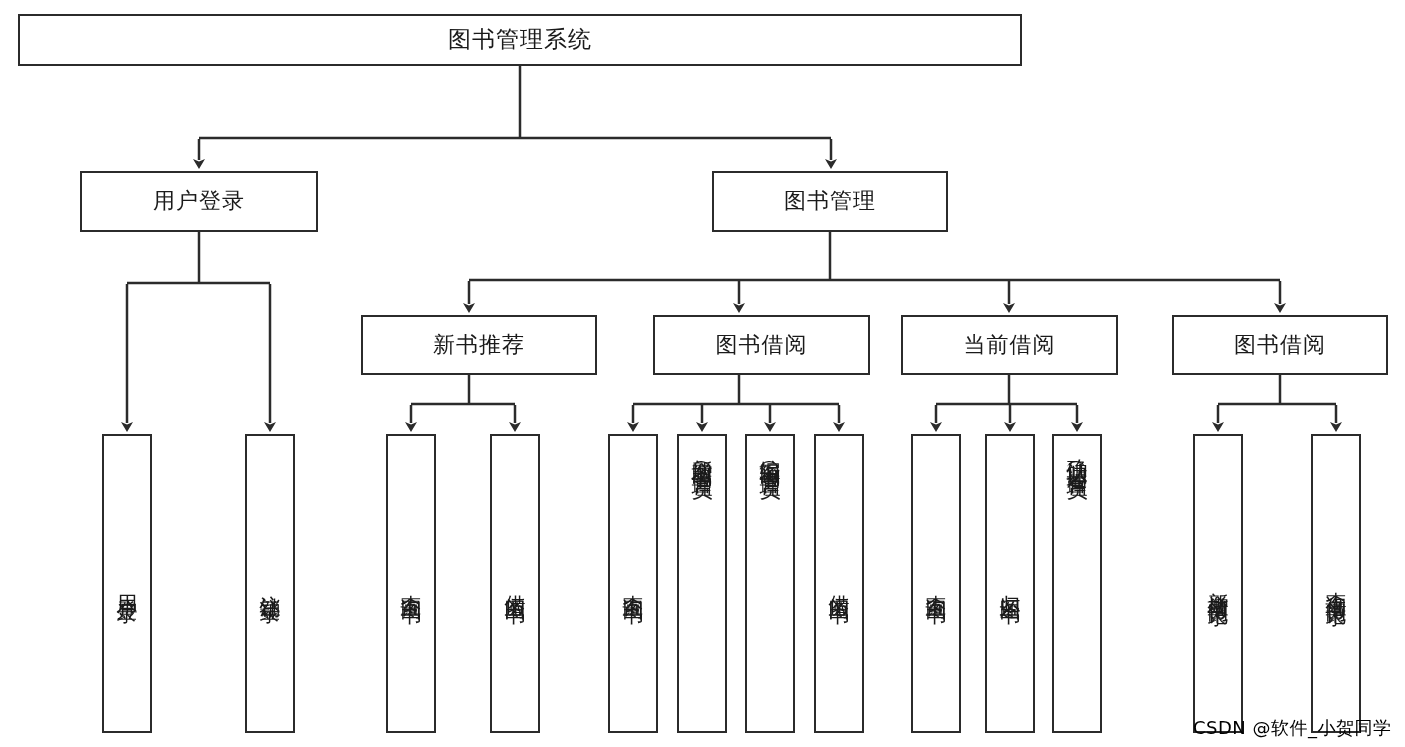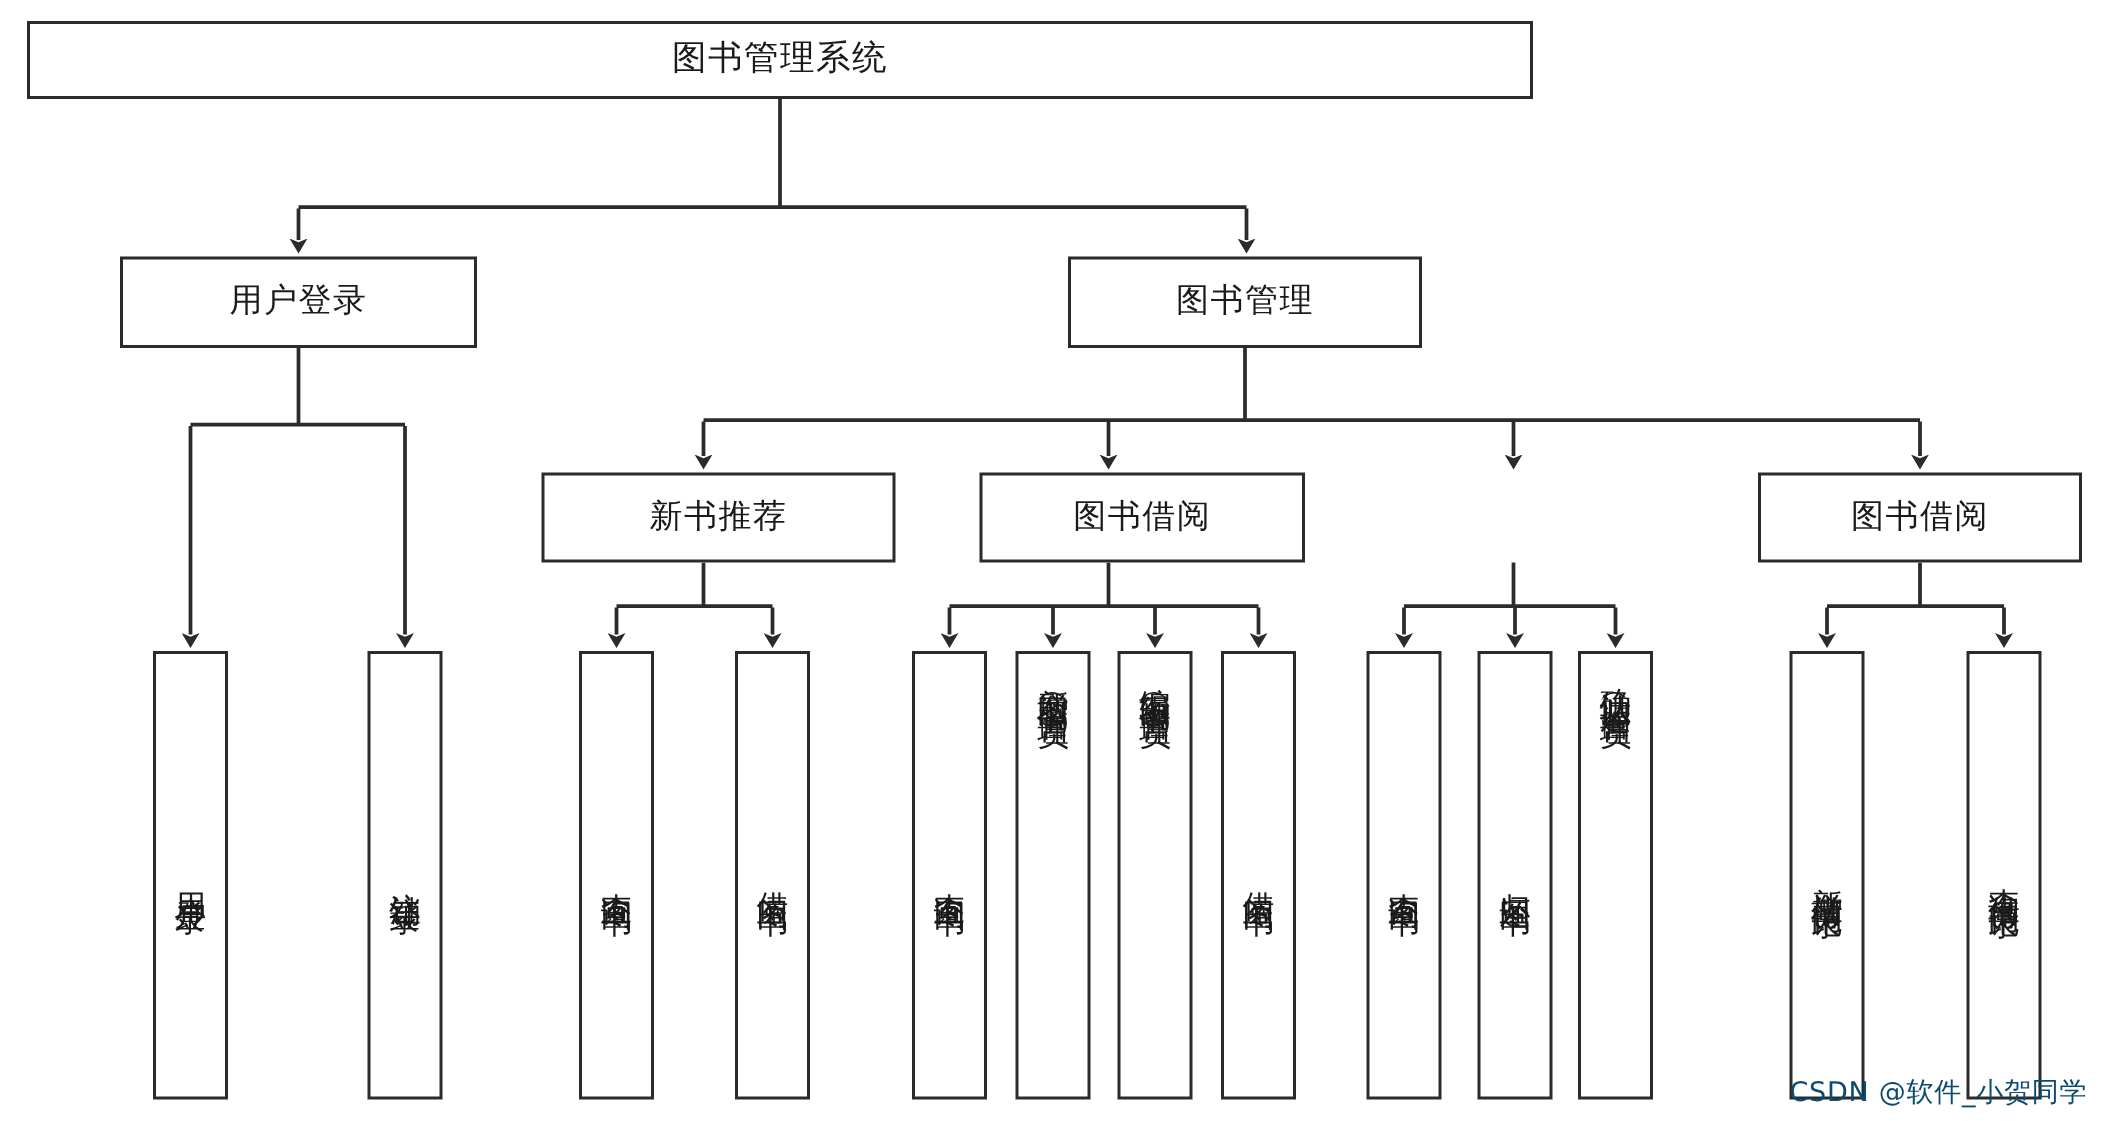--- a/index.html
+++ b/index.html
@@ -64,21 +64,21 @@
     white-space: normal;
     max-height: 100%;
   }
   .node.leaf.centered {
     align-items: center;
     padding-top: 0;
   }
   .watermark {
     position: absolute;
     font-size: 18px;
-    color: #0c4a6e;
+    color: #000000;
     white-space: nowrap;
     letter-spacing: 0.5px;
   }
 </style>
 </head>
 <body>
 
 <div id="canvas">
 
   <svg id="wires" viewBox="0 0 1405 747" width="1405" height="747" xmlns="http://www.w3.org/2000/svg">
@@ -141,20 +141,23 @@
   <div class="node level2" style="left: 712px; top: 171px; width: 236px; height: 61px;">
     <span class="label">图书管理</span>
   </div>
 
   <div class="node level3" style="left: 361px; top: 315px; width: 236px; height: 60px;">
     <span class="label">新书推荐</span>
   </div>
   <div class="node level3" style="left: 653px; top: 315px; width: 217px; height: 60px;">
     <span class="label">图书借阅</span>
   </div>
+  <div class="node level3" style="left: 901px; top: 315px; width: 217px; height: 60px;">
+    <span class="label">当前借阅</span>
+  </div>
   <div class="node level3" style="left: 1172px; top: 315px; width: 216px; height: 60px;">
     <span class="label">图书借阅</span>
   </div>
 
   <div class="node leaf centered" style="left: 102px; top: 434px; width: 50px; height: 299px;">
     <span class="label">用户登录</span>
   </div>
   <div class="node leaf centered" style="left: 245px; top: 434px; width: 50px; height: 299px;">
     <span class="label">注销登录</span>
   </div>

